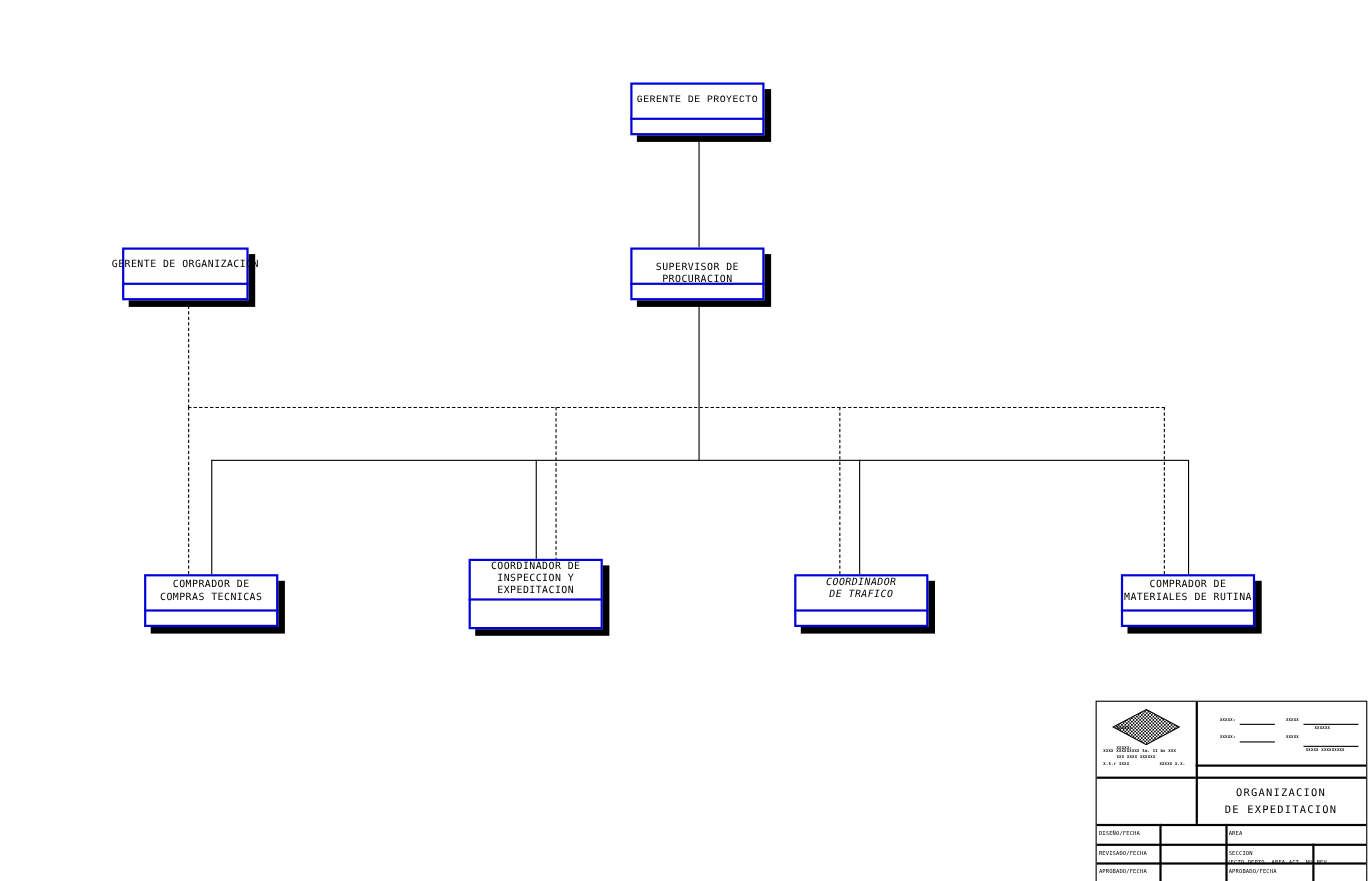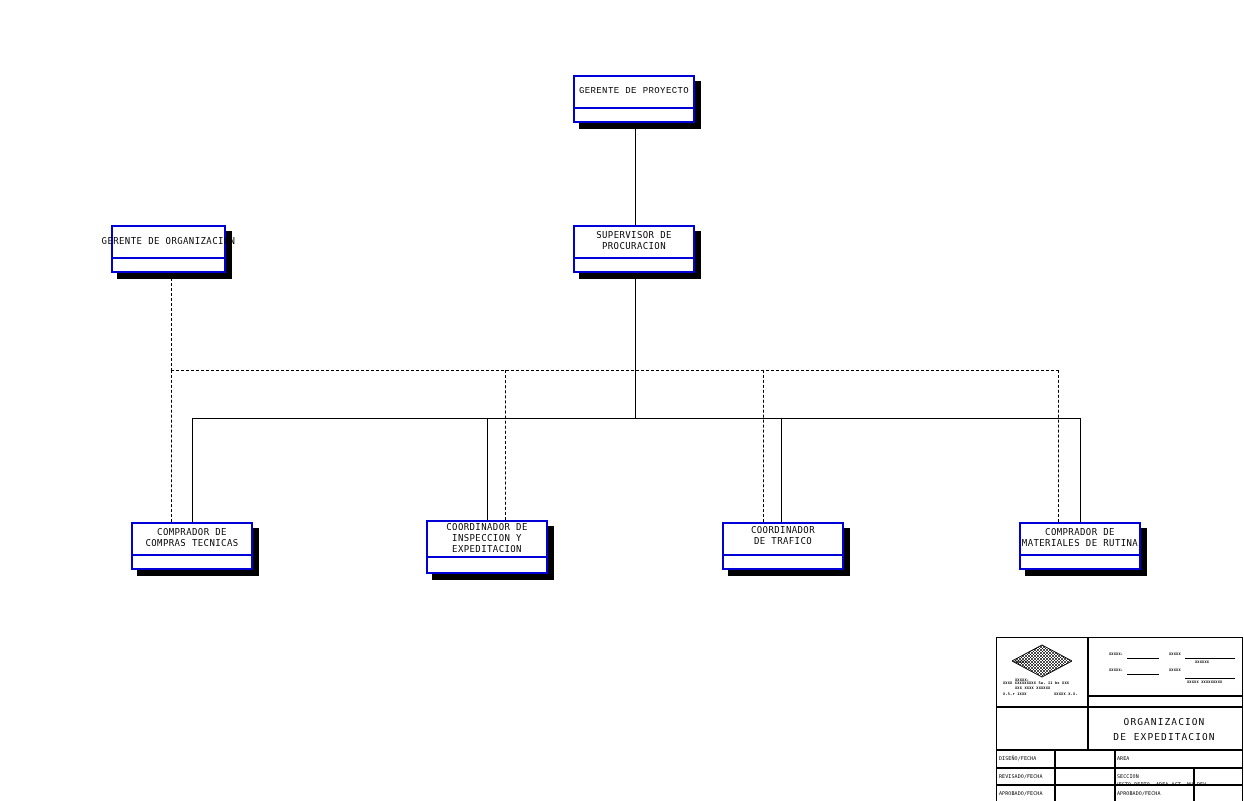--- a/index.html
+++ b/index.html
@@ -199,46 +199,46 @@
     <div class="shadow"></div>
     <div class="frame"></div>
     <div class="divider" style="top:32px;"></div>
     <div class="label" style="height:32px; left:-6px; width:127px;">GERENTE DE ORGANIZACION</div>
   </div>
 
   <div class="node" style="left:573px; top:225px; width:122px; height:48px;">
     <div class="shadow"></div>
     <div class="frame"></div>
     <div class="divider" style="top:32px;"></div>
-    <div class="label" style="height:32px;">SUPERVISOR DE
+    <div class="label" style="height:48px;">SUPERVISOR DE
 PROCURACION</div>
   </div>
 
   <div class="node" style="left:131px; top:522px; width:122px; height:48px;">
     <div class="shadow"></div>
     <div class="frame"></div>
     <div class="divider" style="top:32px;"></div>
     <div class="label" style="height:32px;">COMPRADOR DE
 COMPRAS TECNICAS</div>
   </div>
 
-  <div class="node" style="left:426px; top:520px; width:122px; height:54px;">
+  <div class="node" style="left:426px; top:508px; width:122px; height:64px;">
     <div class="shadow"></div>
     <div class="frame"></div>
     <div class="divider" style="top:36px;"></div>
     <div class="label" style="height:36px;">COORDINADOR DE
 INSPECCION Y
 EXPEDITACION</div>
   </div>
 
   <div class="node" style="left:722px; top:522px; width:122px; height:48px;">
     <div class="shadow"></div>
     <div class="frame"></div>
     <div class="divider" style="top:32px;"></div>
-    <div class="label" style="height:28px;">COORDINADOR
+    <div class="label" style="height:28px;font-style:italic;">COORDINADOR
 DE TRAFICO</div>
   </div>
 
   <div class="node" style="left:1019px; top:522px; width:122px; height:48px;">
     <div class="shadow"></div>
     <div class="frame"></div>
     <div class="divider" style="top:32px;"></div>
     <div class="label" style="height:32px;">COMPRADOR DE
 MATERIALES DE RUTINA</div>
   </div>

